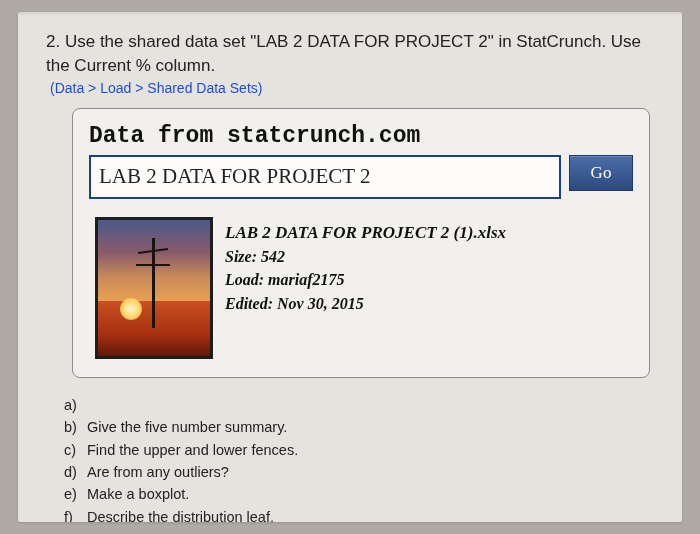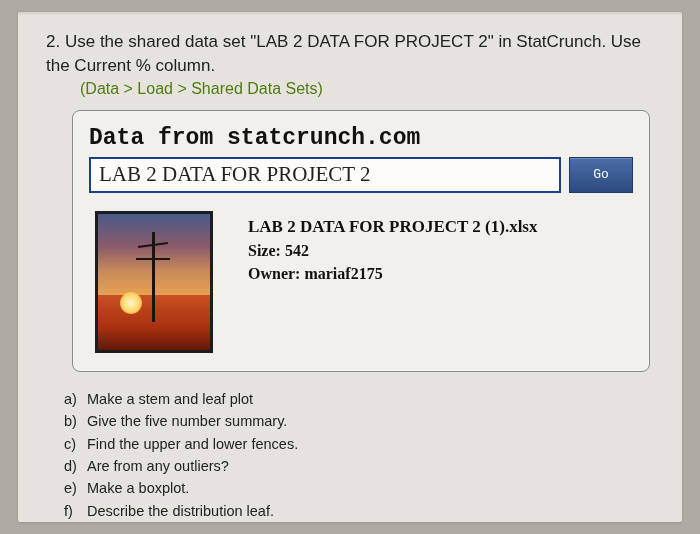--- a/index.html
+++ b/index.html
@@ -32,23 +32,23 @@
       height: 4px;
       background: linear-gradient(to bottom, rgba(0,0,0,0.08), transparent);
     }
     .question-text {
       font-size: 17px;
       color: #222;
       line-height: 1.4;
       margin-bottom: 2px;
     }
     .question-sub {
-      font-size: 16px;
-      color: #4d7c0f;
-      margin-left: 34px;
+      font-size: 14px;
+      color: #1d4ed8;
+      margin-left: 4px;
       margin-bottom: 12px;
     }
     .panel {
       border: 1.5px solid #8a8a88;
       border-radius: 8px;
       background: #f2f0ec;
       margin-left: 26px;
       margin-right: 4px;
       padding: 14px 16px 18px 16px;
       box-shadow: inset 0 0 0 1px rgba(255,255,255,0.2);
@@ -66,38 +66,39 @@
       align-items: stretch;
       margin-bottom: 18px;
     }
     .search-input {
       flex: 1;
       font-family: Georgia, 'Times New Roman', serif;
       font-size: 21px;
       color: #222;
       border: 2px solid #1b3f8f;
       background: #fdfcfa;
-      padding: 12px 8px;
+      padding: 20px 8px;
       height: 36px;
     }
     .go-button {
       width: 64px;
       height: 36px;
       background: linear-gradient(to bottom, #4a6da8, #2d4a7e);
       border: 1px solid #1e3a6a;
       color: #fff;
-      font-family: Liberation Mono, monospace;
-      font-size: 13px;
+      font-family: Liberation Serif, serif;
+      font-size: 17px;
       cursor: pointer;
       box-shadow: inset 0 1px 0 rgba(255,255,255,0.2);
     }
     .result-row {
       display: flex;
-      gap: 35px;
+      gap: 12px;
       padding-left: 6px;
+      font-style: italic;
     }
     .thumb {
       width: 118px;
       height: 142px;
       border: 3px solid #1d1d1d;
       background: #111;
       position: relative;
       overflow: hidden;
       flex-shrink: 0;
     }
@@ -209,31 +210,34 @@
         <div class="cross2"></div>
       </div>
 
       <div class="result-meta">
         <div class="result-title">LAB 2 DATA FOR PROJECT 2 (1).xlsx</div>
         <div class="meta-line">
           <span class="meta-label">Size:</span>
           <span>542</span>
         </div>
         <div class="meta-line">
-          <span class="meta-label">Owner:</span>
+          <span class="meta-label">Load:</span>
           <span>mariaf2175</span>
         </div>
+        <div class="meta-line">
+          <span class="meta-label">Edited:</span>
+          <span>Nov 30, 2015</span>
+        </div>
       </div>
     </div>
   </div>
 
   <div class="questions-list">
     <div class="q-item">
       <span class="q-letter">a)</span>
-      <span>Make a stem and leaf plot</span>
     </div>
     <div class="q-item">
       <span class="q-letter">b)</span>
       <span>Give the five number summary.</span>
     </div>
     <div class="q-item">
       <span class="q-letter">c)</span>
       <span>Find the upper and lower fences.</span>
     </div>
     <div class="q-item">

